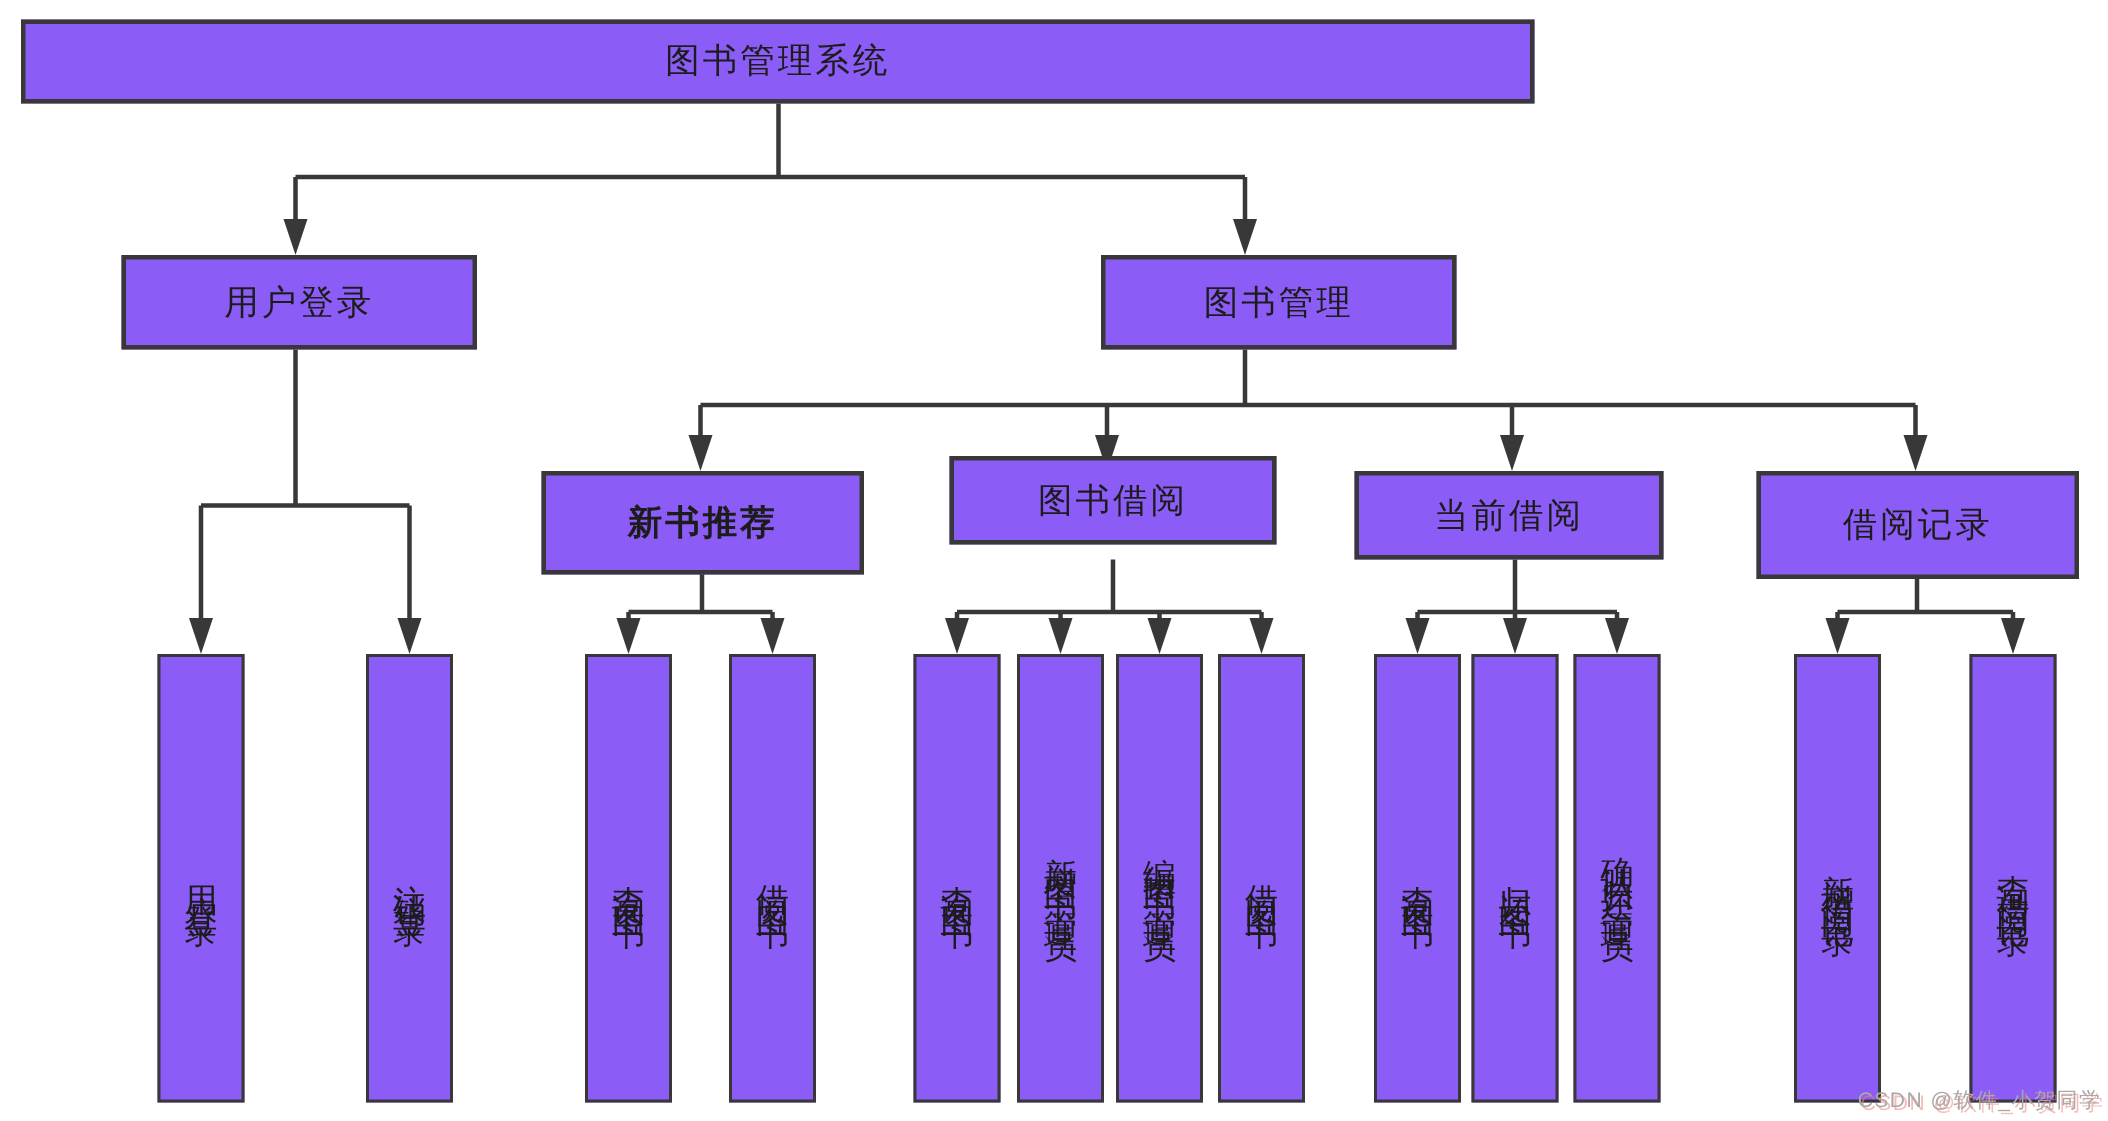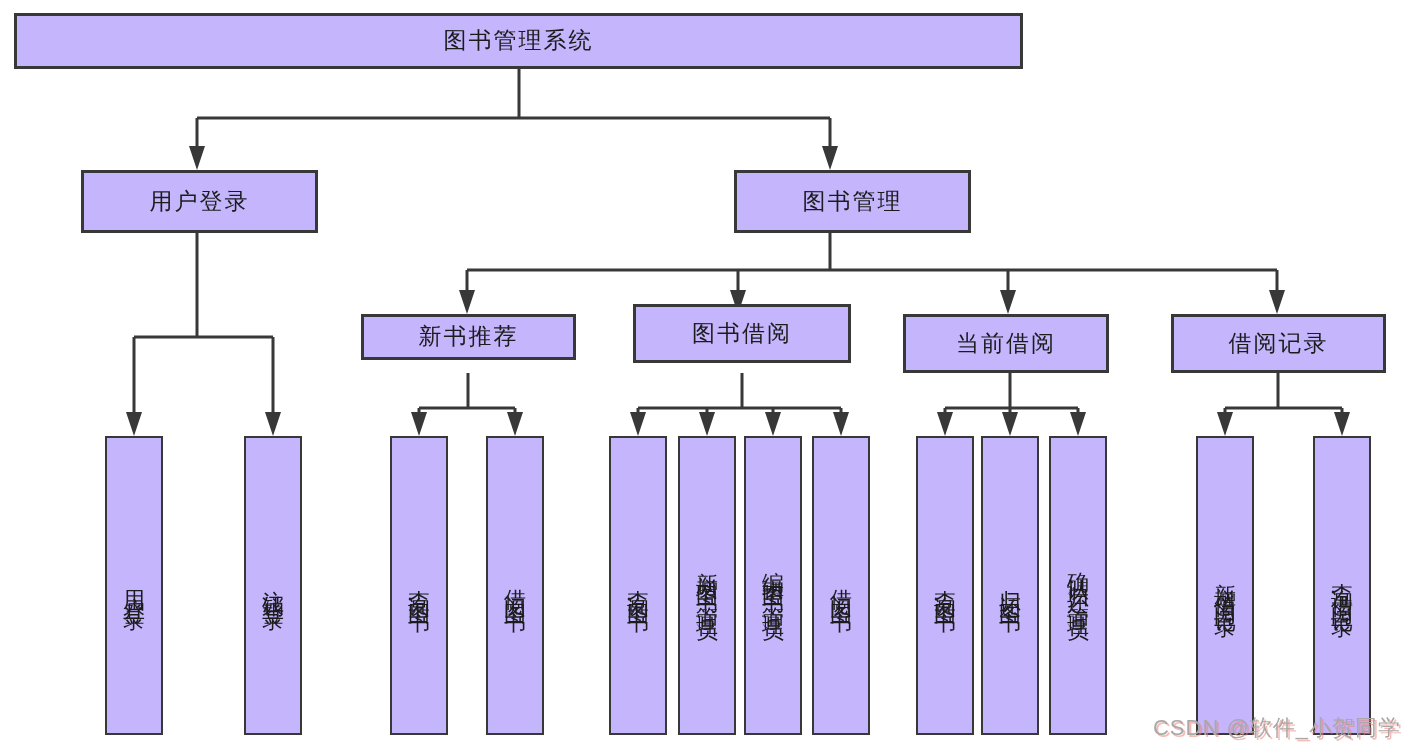--- a/index.html
+++ b/index.html
@@ -19,21 +19,21 @@
     position: absolute;
     left: 0;
     top: 0;
     width: 1405px;
     height: 747px;
     pointer-events: none;
   }
   .node {
     position: absolute;
     box-sizing: border-box;
-    background: #c4b5fd;
+    background: #8b5cf6;
     border: 3px solid #383838;
     display: flex;
     align-items: center;
     justify-content: center;
     color: #1c1c1c;
     font-size: 23px;
     letter-spacing: 2px;
     text-align: center;
     line-height: 1.2;
   }
@@ -42,21 +42,21 @@
     writing-mode: vertical-rl;
     text-orientation: mixed;
     letter-spacing: 7px;
     font-size: 22px;
     line-height: 1;
   }
   .watermark {
     position: absolute;
     right: 4px;
     bottom: 4px;
-    font-size: 22px;
+    font-size: 14px;
     color: #a8a8a8;
     letter-spacing: 1px;
     text-shadow: 2px 2px 0 rgba(240, 130, 120, 0.55);
     white-space: nowrap;
   }
 </style>
 </head>
 <body>
 
 <div id="stage">
@@ -106,24 +106,24 @@
       <polygon points="1217,412 1233,412 1225,436"></polygon>
       <polygon points="1334,412 1350,412 1342,436"></polygon>
     </g>
   </svg>
 
   <div class="node" style="left:14px; top:13px; width:1009px; height:56px;">图书管理系统</div>
 
   <div class="node" style="left:81px; top:170px; width:237px; height:63px;">用户登录</div>
   <div class="node" style="left:734px; top:170px; width:237px; height:63px;">图书管理</div>
 
-  <div class="node" style="left:361px; top:314px; width:215px; height:46px;">新书推荐</div>
+  <div class="node" style="left:361px; top:314px; width:215px; height:69px;font-weight:bold;">新书推荐</div>
   <div class="node" style="left:633px; top:304px; width:218px; height:59px;">图书借阅</div>
   <div class="node" style="left:903px; top:314px; width:206px; height:59px;">当前借阅</div>
-  <div class="node" style="left:1171px; top:314px; width:215px; height:59px;">借阅记录</div>
+  <div class="node" style="left:1171px; top:314px; width:215px; height:72px;">借阅记录</div>
 
   <div class="node leaf" style="left:105px; top:436px; width:58px; height:299px;">用户登录</div>
   <div class="node leaf" style="left:244px; top:436px; width:58px; height:299px;">注销登录</div>
 
   <div class="node leaf" style="left:390px; top:436px; width:58px; height:299px;">查询图书</div>
   <div class="node leaf" style="left:486px; top:436px; width:58px; height:299px;">借阅图书</div>
 
   <div class="node leaf" style="left:609px; top:436px; width:58px; height:299px;">查询图书</div>
   <div class="node leaf" style="left:678px; top:436px; width:58px; height:299px;">新增图书（管理员）</div>
   <div class="node leaf" style="left:744px; top:436px; width:58px; height:299px;">编辑图书（管理员）</div>

